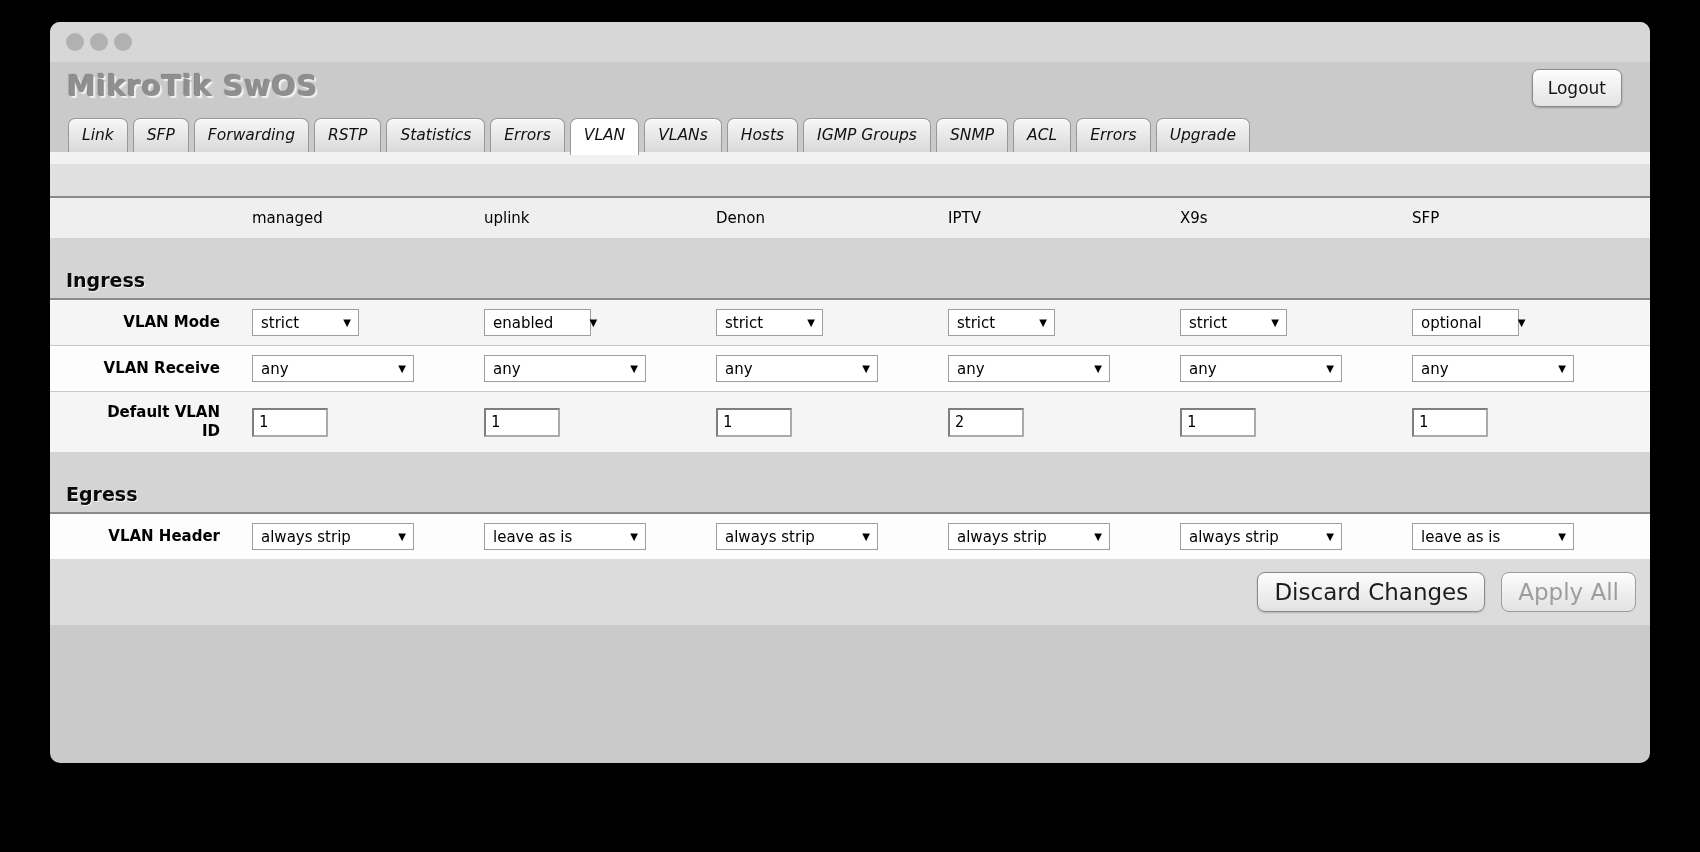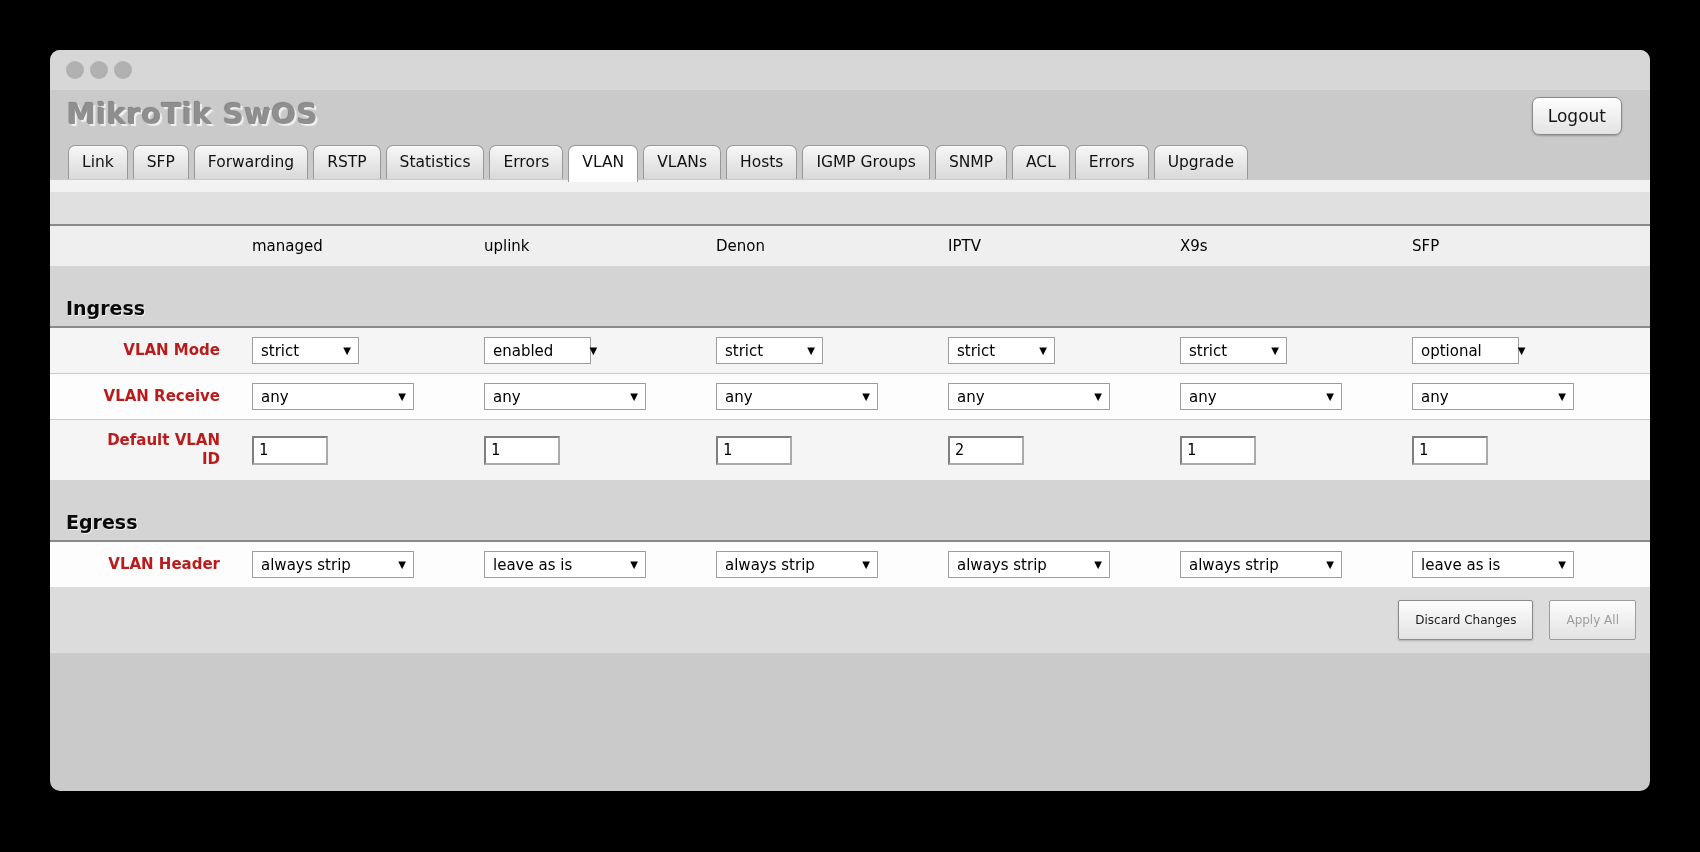--- a/index.html
+++ b/index.html
@@ -1,31 +1,31 @@
 <!DOCTYPE html>
 <html><head>
 <meta charset="utf-8">
 <style>
   html,body{margin:0;padding:0;background:#000;}
   .canvas{position:relative;width:1700px;height:852px;background:#000;overflow:hidden;
           font-family:"DejaVu Sans","Liberation Sans",sans-serif;}
   .window{position:absolute;left:50px;top:22px;width:1600px;height:741px;background:#cacaca;
-          border-radius:10px;overflow:hidden;box-shadow:0 10px 40px rgba(0,0,0,.65);margin-top:28px;}
+          border-radius:10px;overflow:hidden;box-shadow:0 10px 40px rgba(0,0,0,.65);}
   
   .titlebar{height:40px;background:#d7d7d7;display:flex;align-items:center;padding-left:16px;gap:6px;}
   .dot{width:18px;height:18px;border-radius:50%;background:#b1b1b1;}
   
   .hdr{position:relative;height:53px;}
   .app-title{position:absolute;left:17px;top:7px;font-size:29px;font-weight:bold;color:#8f8f8f;
              letter-spacing:.5px;text-shadow:-1px -1px 1px rgba(70,70,70,.55),2px 2px 1px rgba(245,245,245,.9);}
   .logout{position:absolute;right:28px;top:7px;height:38px;padding:0 15px;font-size:17px;color:#151515;
           background:linear-gradient(#fdfdfd,#e3e3e3);border:1px solid #8a8a8a;border-radius:7px;
           font-family:inherit;box-shadow:0 1px 2px rgba(0,0,0,.25);}
   
-  .tabbar{display:flex;align-items:center;gap:5px;padding:0 0 0 18px;height:37px;position:relative;z-index:2;}
+  .tabbar{display:flex;align-items:flex-end;gap:5px;padding:0 0 0 18px;height:37px;position:relative;z-index:2;font-style:italic;}
   .tab{padding:7px 13px 8px;font-size:15.5px;color:#111;background:linear-gradient(#f7f7f7,#d9d9d9);
        border:1px solid #989898;border-bottom:none;border-radius:7px 7px 0 0;
        box-shadow:inset 0 1px 0 rgba(255,255,255,.8);white-space:nowrap;cursor:default;}
   .tab.active{background:#fff;box-shadow:none;padding-top:7px;padding-bottom:11px;margin-bottom:-3px;}
   
   .panel{position:relative;z-index:1;background:#dedede;}
   .strip-light{height:12px;background:#f2f2f2;}
   .strip-gray{height:32px;background:#e0e0e0;}
   .table{border-top:2px solid #8a8a8a;}
   .grid{display:grid;grid-template-columns:200px repeat(6,232px) 1fr;align-items:center;}
@@ -33,40 +33,40 @@
   .header-row .colhead{padding-left:2px;}
   .section-row{height:53px;background:#d4d4d4;border-bottom:2px solid #8a8a8a;display:flex;
                align-items:flex-end;padding:0 0 7px 16px;}
   .section-title{font-size:19px;font-weight:bold;color:#0a0a0a;text-shadow:1px 1px 0 #f2f2f2;}
   .data-row{background:#fdfdfd;}
   .data-row.shade{background:#f5f5f5;}
   .data-row + .data-row{border-top:1px solid #c9c9c9;}
   .data-row.select{height:45px;}
   .data-row.input{height:60px;}
   .data-row.checkbox{height:38px;}
-  .rowlabel{text-align:right;padding-right:30px;font-weight:bold;font-size:15px;color:#b91c1c;line-height:1.3;}
+  .rowlabel{text-align:right;padding-right:30px;font-weight:bold;font-size:15px;color:#000000;line-height:1.3;}
   .rowlabel span{display:inline-block;max-width:135px;}
   .cell{padding-left:2px;}
   
   .sel{display:inline-flex;align-items:center;justify-content:space-between;background:#fff;
        border:1px solid #9e9e9e;height:27px;padding:0 7px 0 8px;font-size:15px;color:#000;
        box-sizing:border-box;cursor:default;gap:28px;}
   .sel .arr{font-size:10px;margin-left:8px;color:#000;}
   .sel.small{width:107px;}
   .sel.large{width:162px;}
   .txt{width:76px;height:29px;box-sizing:border-box;background:#fff;font-size:15px;padding:2px 5px;
        font-family:"DejaVu Sans Mono","Liberation Mono",monospace;
        border:2px solid;border-color:#7f7f7f #aaa #aaa #7f7f7f;}
   .cb{width:17px;height:17px;border-radius:3px;background:linear-gradient(#f4f4f4,#dcdcdc);
       border:1px solid #a6a6a6;box-shadow:1px 1px 2px rgba(0,0,0,.3);box-sizing:border-box;}
   
   .btnrow{height:66px;background:#dcdcdc;display:flex;justify-content:flex-end;align-items:center;
           gap:16px;padding-right:14px;}
-  .btn{height:40px;padding:0 16px;font-size:12px;color:#1c1c1c;background:linear-gradient(#fdfdfd,#e2e2e2);
-       border:1px solid #8a8a8a;border-radius:2px;font-family:inherit;box-shadow:0 1px 2px rgba(0,0,0,.2);}
+  .btn{height:40px;padding:0 16px;font-size:23px;color:#1c1c1c;background:linear-gradient(#fdfdfd,#e2e2e2);
+       border:1px solid #8a8a8a;border-radius:8px;font-family:inherit;box-shadow:0 1px 2px rgba(0,0,0,.2);}
   .btn.disabled{color:#9d9d9d;border-color:#9c9c9c;box-shadow:none;}
 </style>
 </head>
 <body>
 
 <div class="canvas">
   <div class="window">
 
     <div class="titlebar">
       <div class="dot"></div>

